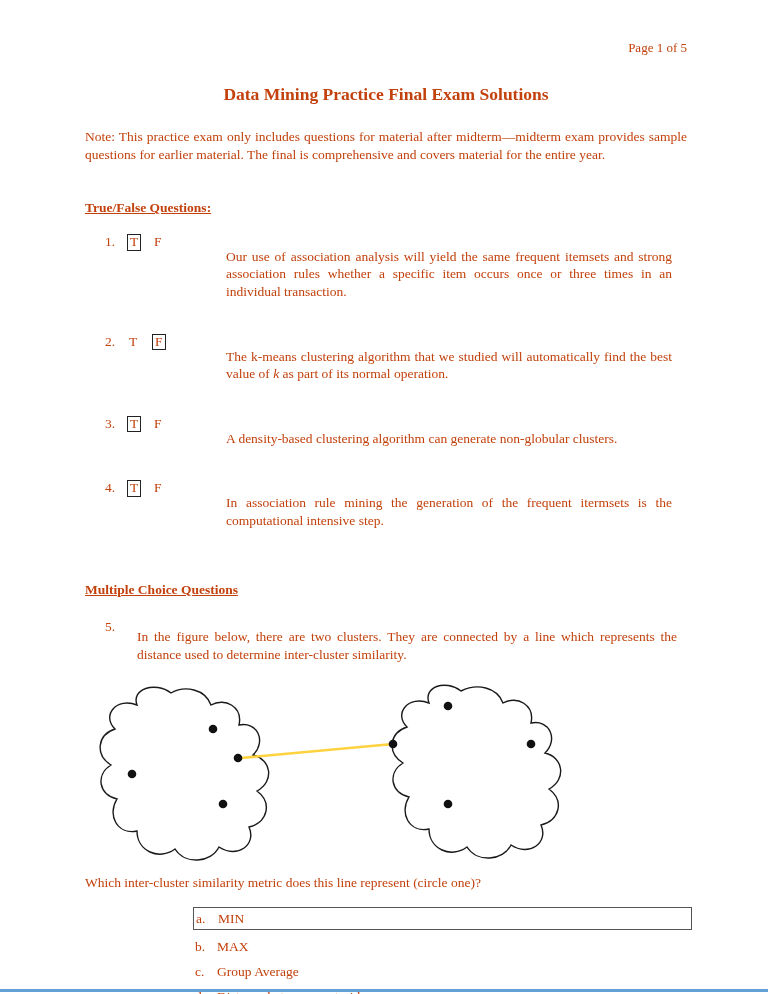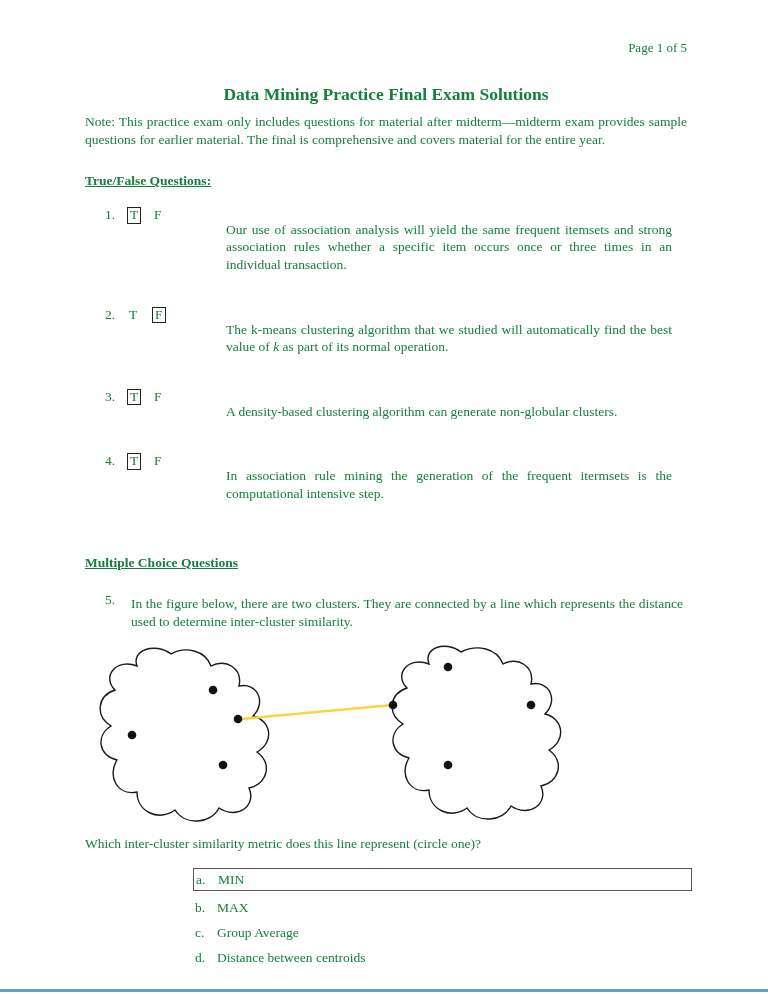--- a/index.html
+++ b/index.html
@@ -4,50 +4,50 @@
 <style>
   html,body { margin:0; padding:0; background:#e9e9e9; }
   .page {
     position:relative;
     width:768px; height:994px;
     background:#ffffff;
     box-sizing:border-box;
     padding:40px 81px 0 85px;
     font-family:"Liberation Serif","DejaVu Serif",serif;
     font-size:13.5px;
-    color:#15803d;
+    color:#c2410c;
     overflow:hidden;
   }
   .page-indicator { text-align:right; font-size:13px; }
   h1.title {
     margin:28px 0 4px 0;
     text-align:center;
     font-size:17.5px;
     font-weight:bold;
   }
-  .note { margin-top:8px; text-align:justify; line-height:1.33; }
+  .note { margin-top:23px; text-align:justify; line-height:1.33; }
   .section-heading {
-    margin-top:24px;
+    margin-top:36px;
     font-weight:bold;
     text-decoration:underline;
   }
   .tf-row { display:flex; margin-top:17px; line-height:1.3; }
   .tf-row:first-of-type { margin-top:20px; }
   .tf-num { margin-left:20px; width:22px; flex:0 0 22px; }
   .tf-letter { width:25px; flex:0 0 25px; }
   .tf-letter.second { width:59px; flex:0 0 59px; }
   .tf-letter .lt { display:inline-block; line-height:1.1; padding:0 2px; }
   .tf-letter.answer .lt { border:1px solid #222; }
   .tf-text { flex:1; text-align:justify; margin:15px; }
   .tf-text em { font-style:italic; }
 
   .mc-heading { margin-top:38px; }
   .mc-q { display:flex; margin-top:20px; line-height:1.3; }
   .mc-q .q-num { margin-left:20px; width:22px; flex:0 0 22px; }
-  .mc-q .q-text { flex:1; text-align:justify; margin:4px;font-family:Liberation Serif, serif; }
+  .mc-q .q-text { flex:1; text-align:justify; margin:10px;font-family:Liberation Serif, serif; }
 
   .figure-wrap { margin:8px 0 0 8px; }
   .figure-wrap svg { display:block; }
 
   .prompt { margin-top:2px; }
 
   .options { margin:16px 0 0 108px; }
   .option { display:flex; align-items:baseline; margin-bottom:6px; line-height:19px; padding-left:2px; }
   .option .opt-letter { width:22px; flex:0 0 22px; }
   .option.boxed-option {

